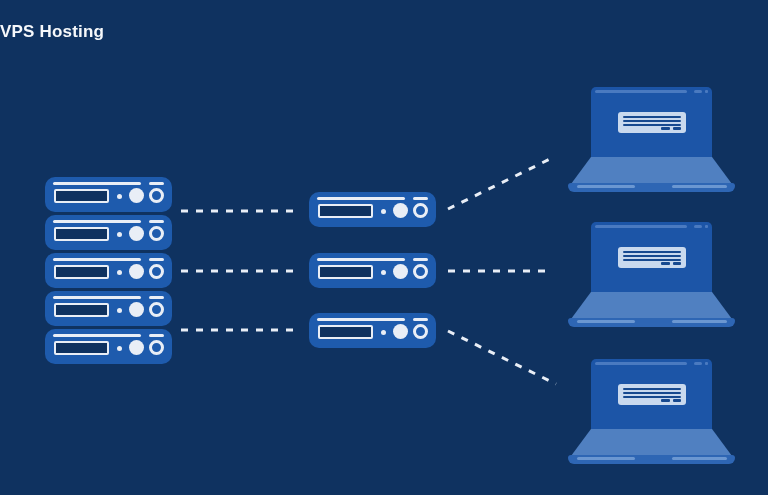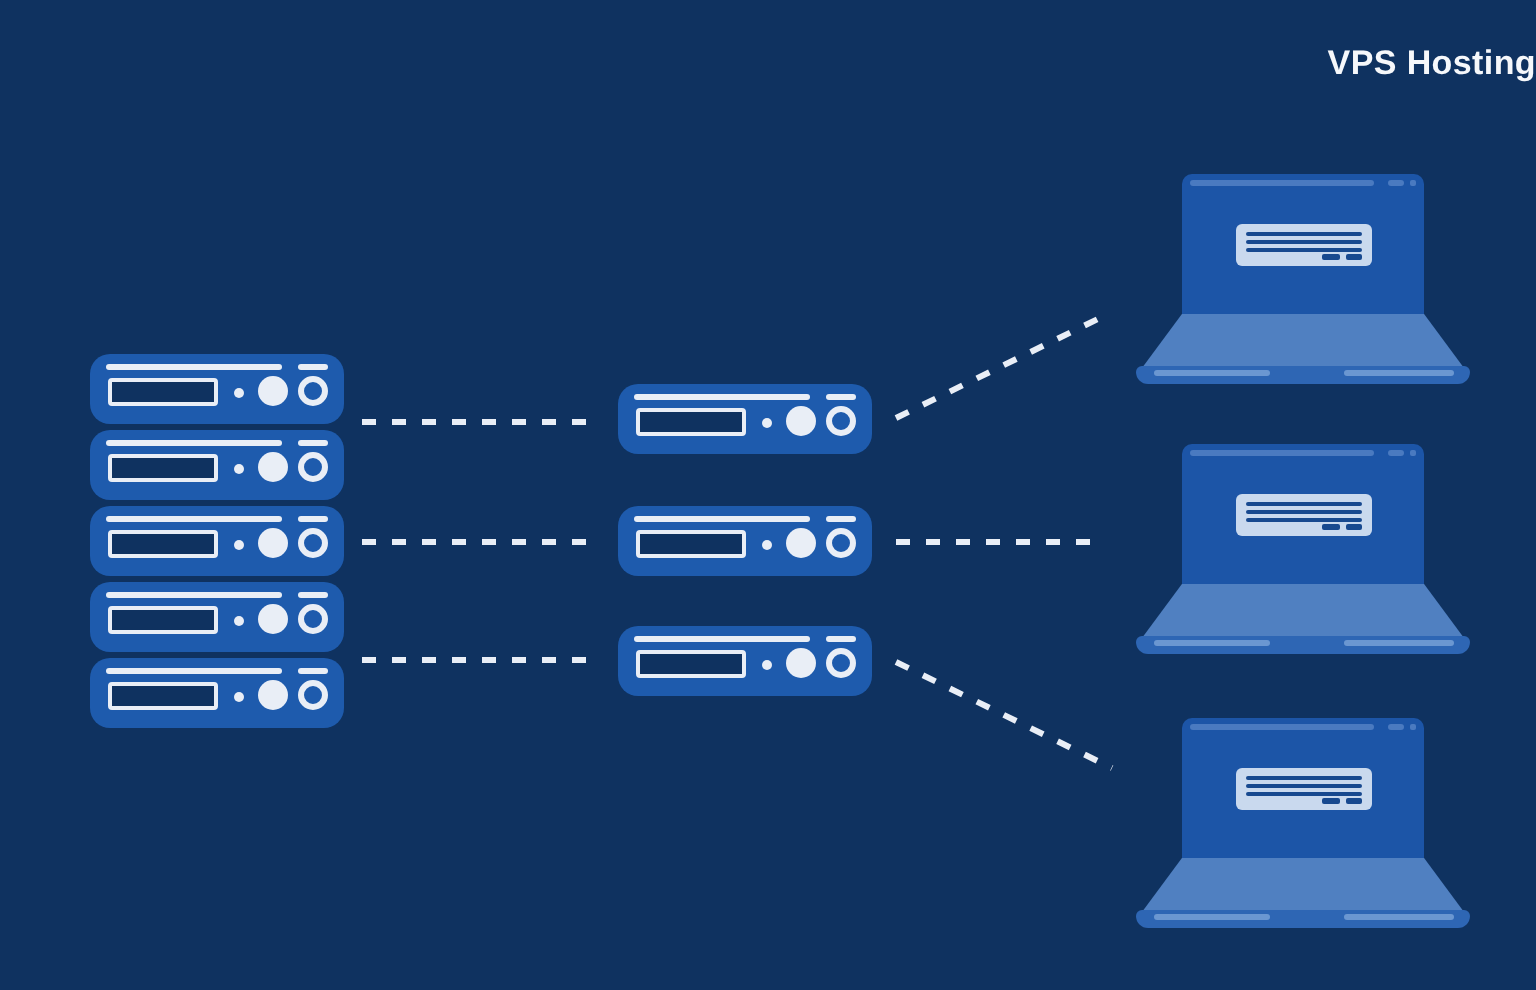--- a/index.html
+++ b/index.html
@@ -5,21 +5,21 @@
   :root{
     --bg:#0f3260; --server:#1e5bad; --detail:#e9eef6; --slot:#0f3260;
     --screen:#1c55a7; --screenline:#4a7ac0; --deck:#5080c1; --base:#2e66b4;
     --basedash:#6b97d1; --browser:#c9d9ee; --browserline:#17498f;
     --dash:#e9eef6; --title:#f6f8fb;
   }
   *{margin:0;padding:0;box-sizing:border-box}
   body{font-family:"Liberation Sans",sans-serif;background:var(--bg)}
   .canvas{position:relative;width:768px;height:495px;background:var(--bg);overflow:hidden}
 
-  .title{position:absolute;top:22px;left:0;width:100%;text-align:right;
+  .title{position:absolute;top:22px;left:0;width:100%;text-align:left;
     color:var(--title);font-size:17px;font-weight:700;letter-spacing:.2px}
 
   svg.connections{position:absolute;left:0;top:0;width:768px;height:495px}
   svg.connections line{stroke:var(--dash);stroke-width:3;stroke-dasharray:7 8}
 
   
   .server{position:absolute;width:127px;height:35px;background:var(--server);border-radius:10px}
   .server span{position:absolute;display:block}
   .s-line{left:8px;top:5px;width:88px;height:3px;background:var(--detail);border-radius:2px}
   .s-dash{top:5px;right:8px;width:15px;height:3px;background:var(--detail);border-radius:2px}

